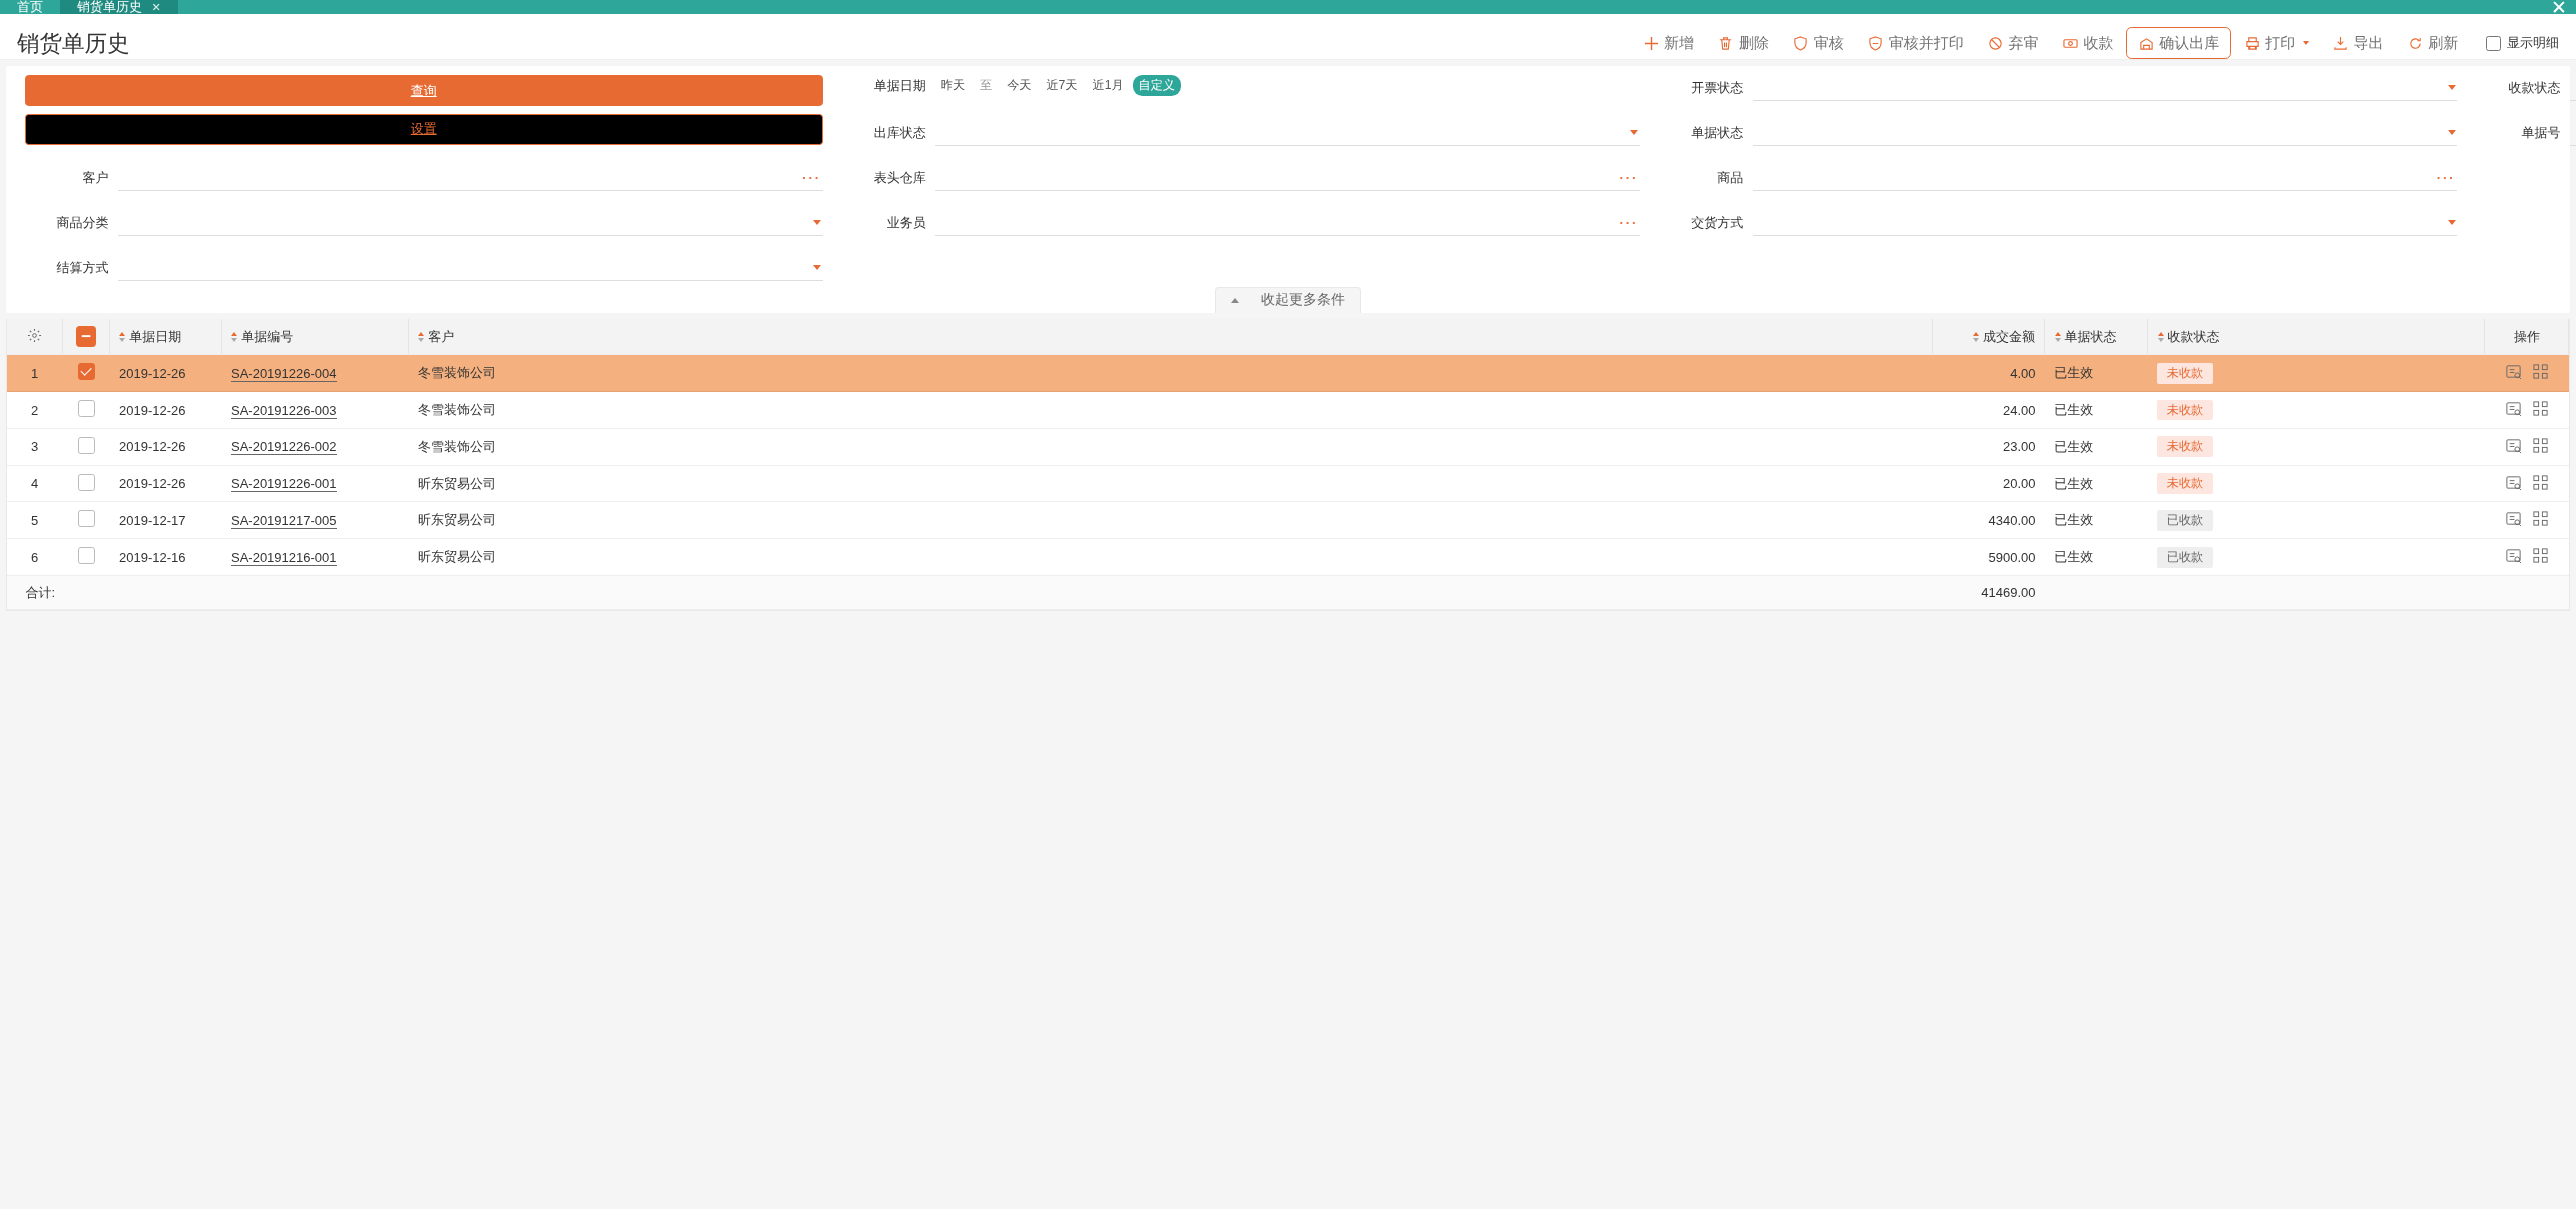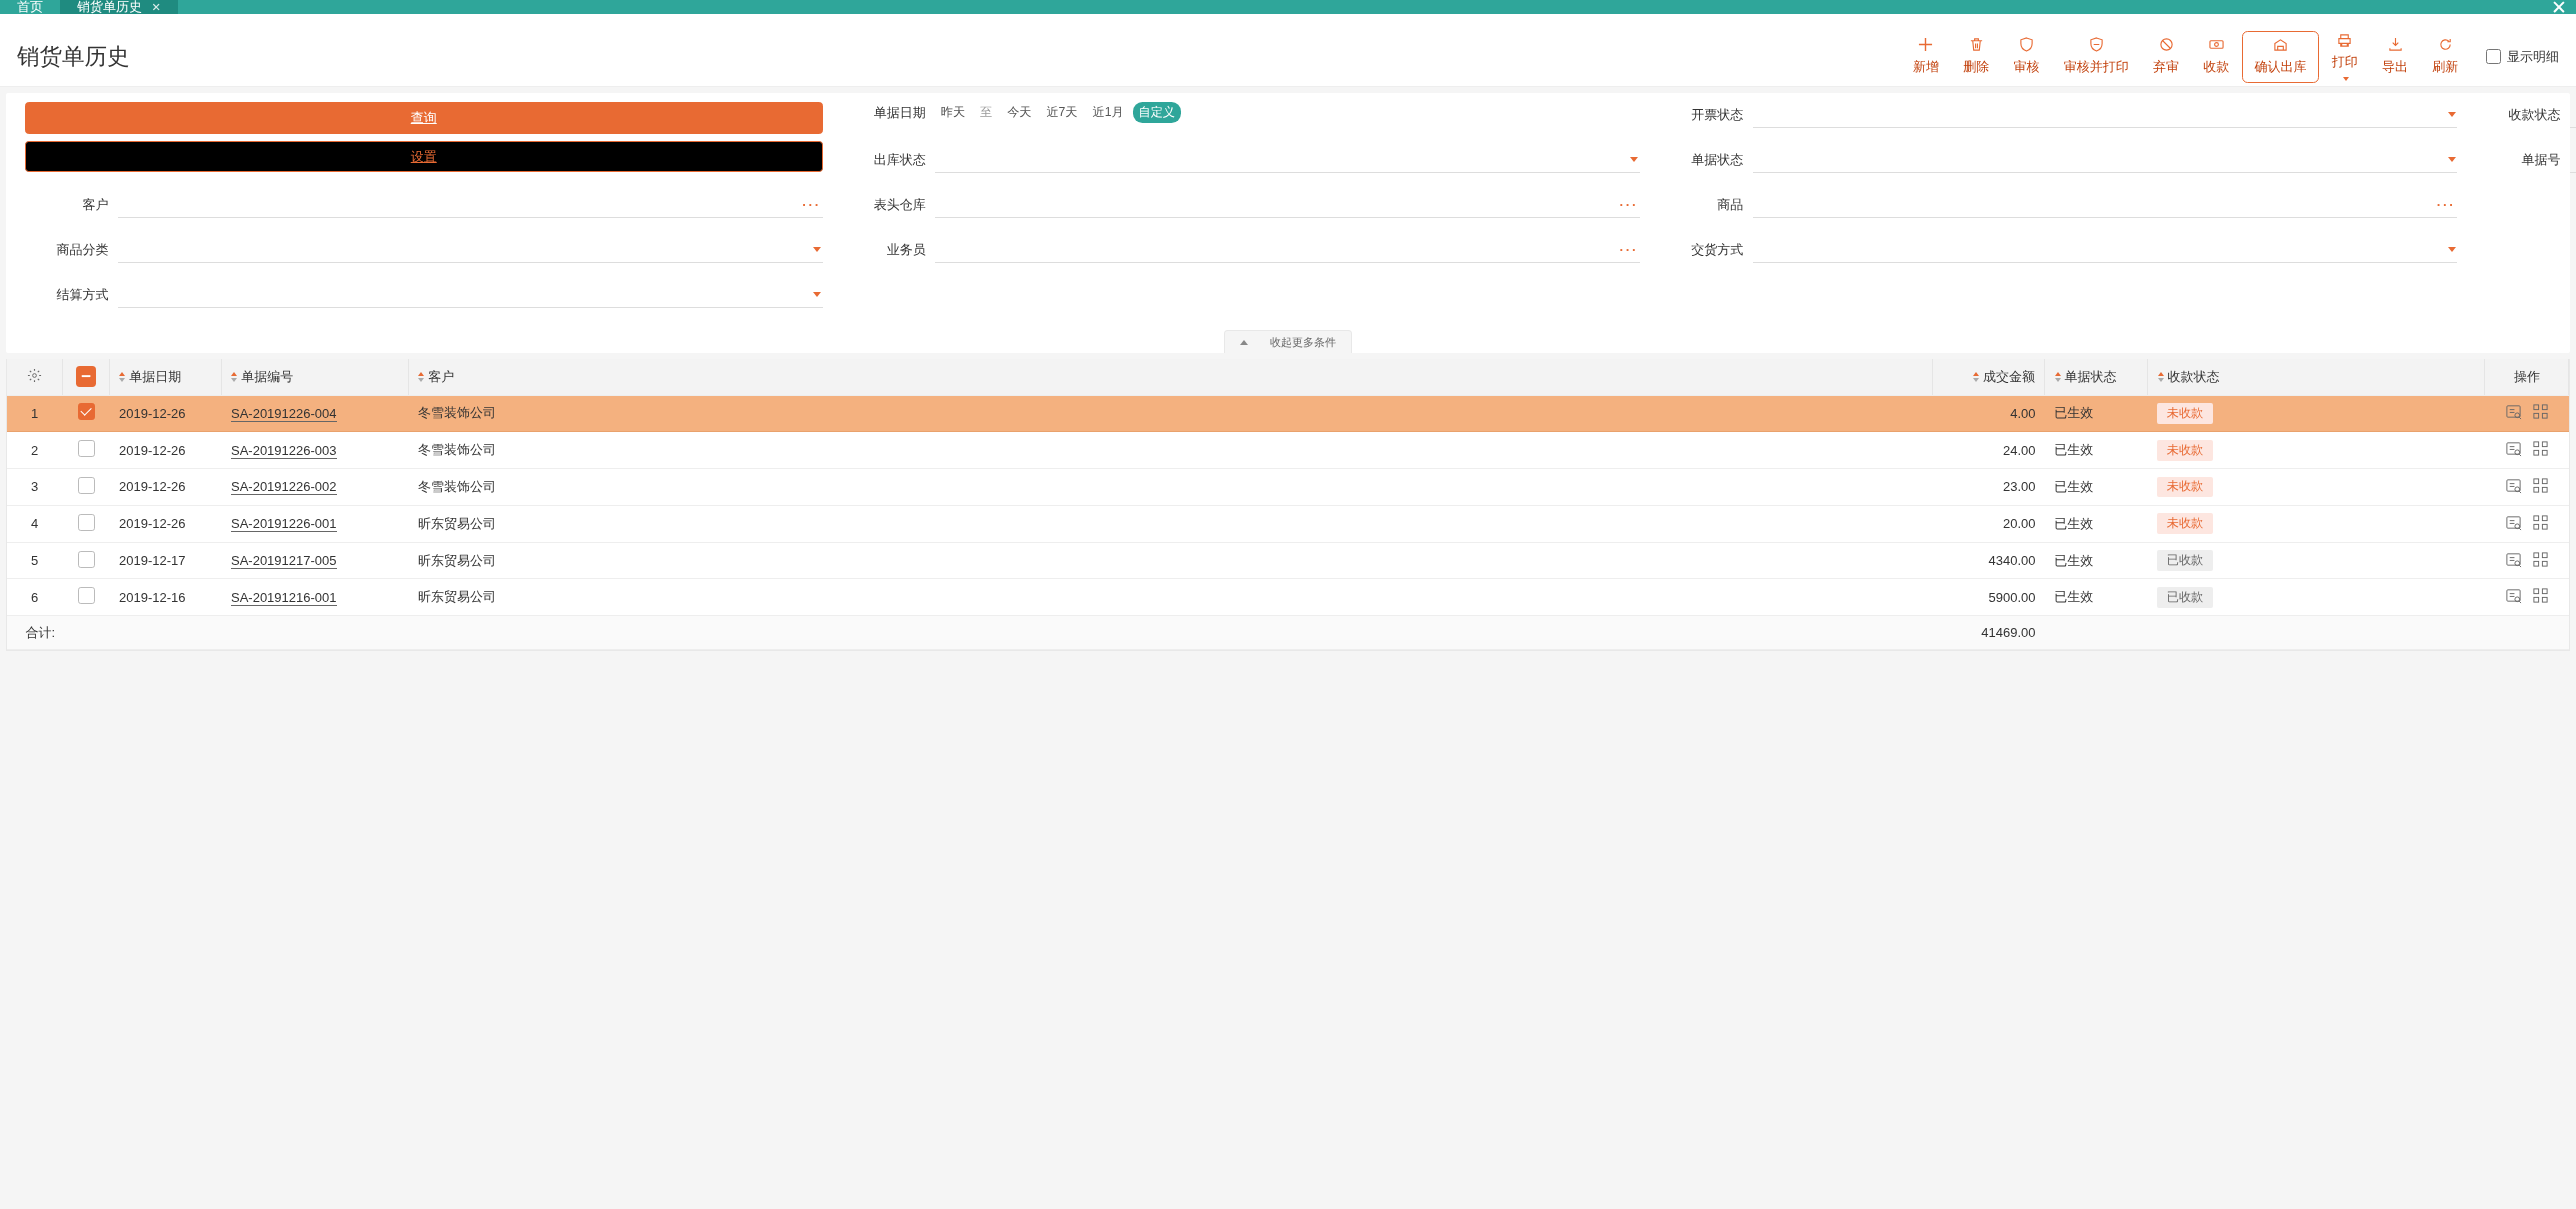--- a/index.html
+++ b/index.html
@@ -9,21 +9,21 @@
 .tab-bar { background: #2fa69a; height: 14px; display: flex; align-items: stretch; }
 .tab { display: flex; align-items: center; padding: 0 17px; color: #fff; font-size: 13px; cursor: pointer; }
 .tab.secondary { background: #1f8b80; }
 .tab.secondary .tab-close { margin-left: 9.4px; font-size: 11.2px; opacity: .85; }
 .tab-bar .tab-bar-close { margin-left: auto; width: 34px; display: flex; align-items: center; justify-content: center; color: #fff; font-size: 19px; cursor: pointer; }
 
 
 .page-head { background: #fff; padding: 13px 17px 0 17px; border-bottom: 0.9px solid #eee; display: flex; align-items: center; }
 .page-title { font-size: 22.5px; color: #333; font-weight: 500; }
 .toolbar { margin-left: auto; display: flex; align-items: center; gap: 1.9px; }
-.tool-btn { display: inline-flex; align-items: center; gap: 5.6px; padding: 5.6px 11.2px; color: #c2410c; cursor: pointer; font-size: 13px; white-space: nowrap; flex-direction: column; }
+.tool-btn { display: inline-flex; align-items: center; gap: 5.6px; padding: 5.6px 11.2px; color: #737373; cursor: pointer; font-size: 15px; white-space: nowrap; }
 .tool-btn svg { width: 15px; height: 15px; }
 .tool-btn.boxed { border: 1.9px solid #e86a33; border-radius: 5.6px; }
 .tool-dropdown-caret { border-left: 3.7px solid transparent; border-right: 3.7px solid transparent; border-top: 4.7px solid #e86a33; margin-left: 1.9px; }
 .show-detail { display: inline-flex; align-items: center; gap: 5.6px; margin-left: 15px; color: #333; }
 .show-detail input { width: 15px; height: 15px; }
 
 
 .filter-wrap { background: #fff; margin: 5.6px; border-radius: 1.9px; padding: 9.4px 19px 0 19px; position: relative; }
 .filter-grid { display: grid; grid-template-columns: 1fr 1fr 1fr 75px; column-gap: 19px; row-gap: 19px; align-items: start; }
 .filter-field { display: flex; align-items: center; }
@@ -33,21 +33,21 @@
 .filter-field-control .more-dots { position: absolute; right: 1.9px; color: #e86a33; letter-spacing: 1.9px; font-weight: bold; }
 .date-tags { display: flex; gap: 3.7px; flex-wrap: wrap; align-items: center; }
 .date-tag { padding: 1.9px 5.6px; border-radius: 9.4px; color: #555; cursor: pointer; font-size: 12.2px; }
 .date-tag.to { color: #999; }
 .date-tag.active { background: #2fa69a; color: #fff; }
 .filter-actions { display: flex; flex-direction: column; gap: 7.5px; align-items: stretch; }
 .btn { border-radius: 3.7px; padding: 5.6px 0; text-align: center; cursor: pointer; font-size: 13px; text-decoration: underline; }
 .btn-primary { background: #e86a33; color: #fff; border: 0.9px solid #e86a33; }
 .btn-secondary { background: #000000; color: #e86a33; border: 0.9px solid #e86a33; }
 .collapse-bar { text-align: center; margin-top: 5.6px; }
-.collapse-pill { display: inline-flex; align-items: center; gap: 22px; background: #f5f5f5; border: 0.9px solid #e8e8e8; border-bottom: none; border-radius: 3.7px 3.7px 0 0; padding: 3.7px 15px; color: #666; cursor: pointer; font-size: 11px; margin-top: 16px; }
+.collapse-pill { display: inline-flex; align-items: center; gap: 22px; background: #f5f5f5; border: 0.9px solid #e8e8e8; border-bottom: none; border-radius: 3.7px 3.7px 0 0; padding: 3.7px 15px; color: #666; cursor: pointer; font-size: 14px; }
 .caret { display: inline-block; width: 0; height: 0; border-left: 4.7px solid transparent; border-right: 4.7px solid transparent; }
 .caret-down { border-top: 5.6px solid #e86a33; }
 .caret-up { border-bottom: 5.6px solid #888; }
 
 
 .table-wrap { margin: 0 5.6px 5.6px 5.6px; background: #fff; border: 0.9px solid #e8e8e8; border-top: none; }
 table { width: 100%; border-collapse: collapse; table-layout: fixed; }
 th, td { border-bottom: 0.9px solid #eee; padding: 7.5px 9.4px; text-align: left; font-size: 13px; white-space: nowrap; overflow: hidden; text-overflow: ellipsis; }
 thead tr { background: #f3f3f3; }
 th { font-weight: 500; color: #333; border-right: 0.9px solid #e5e5e5; }

